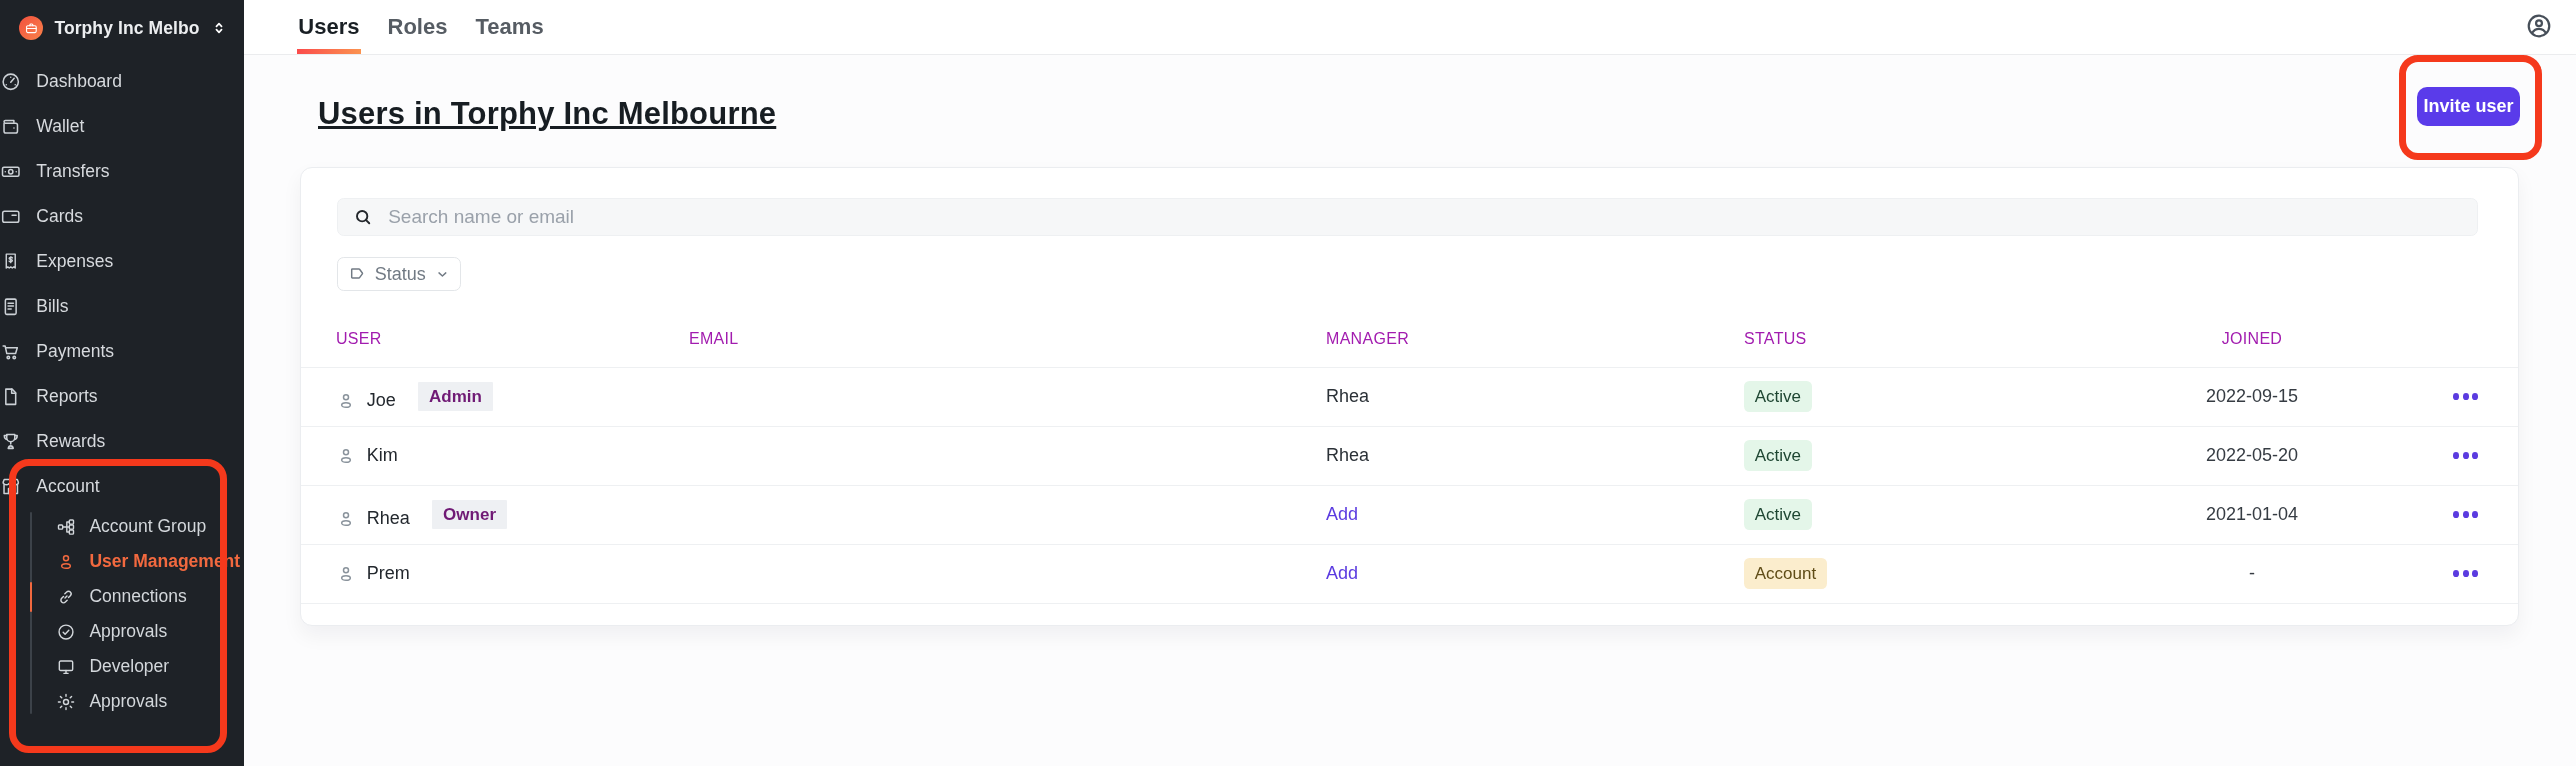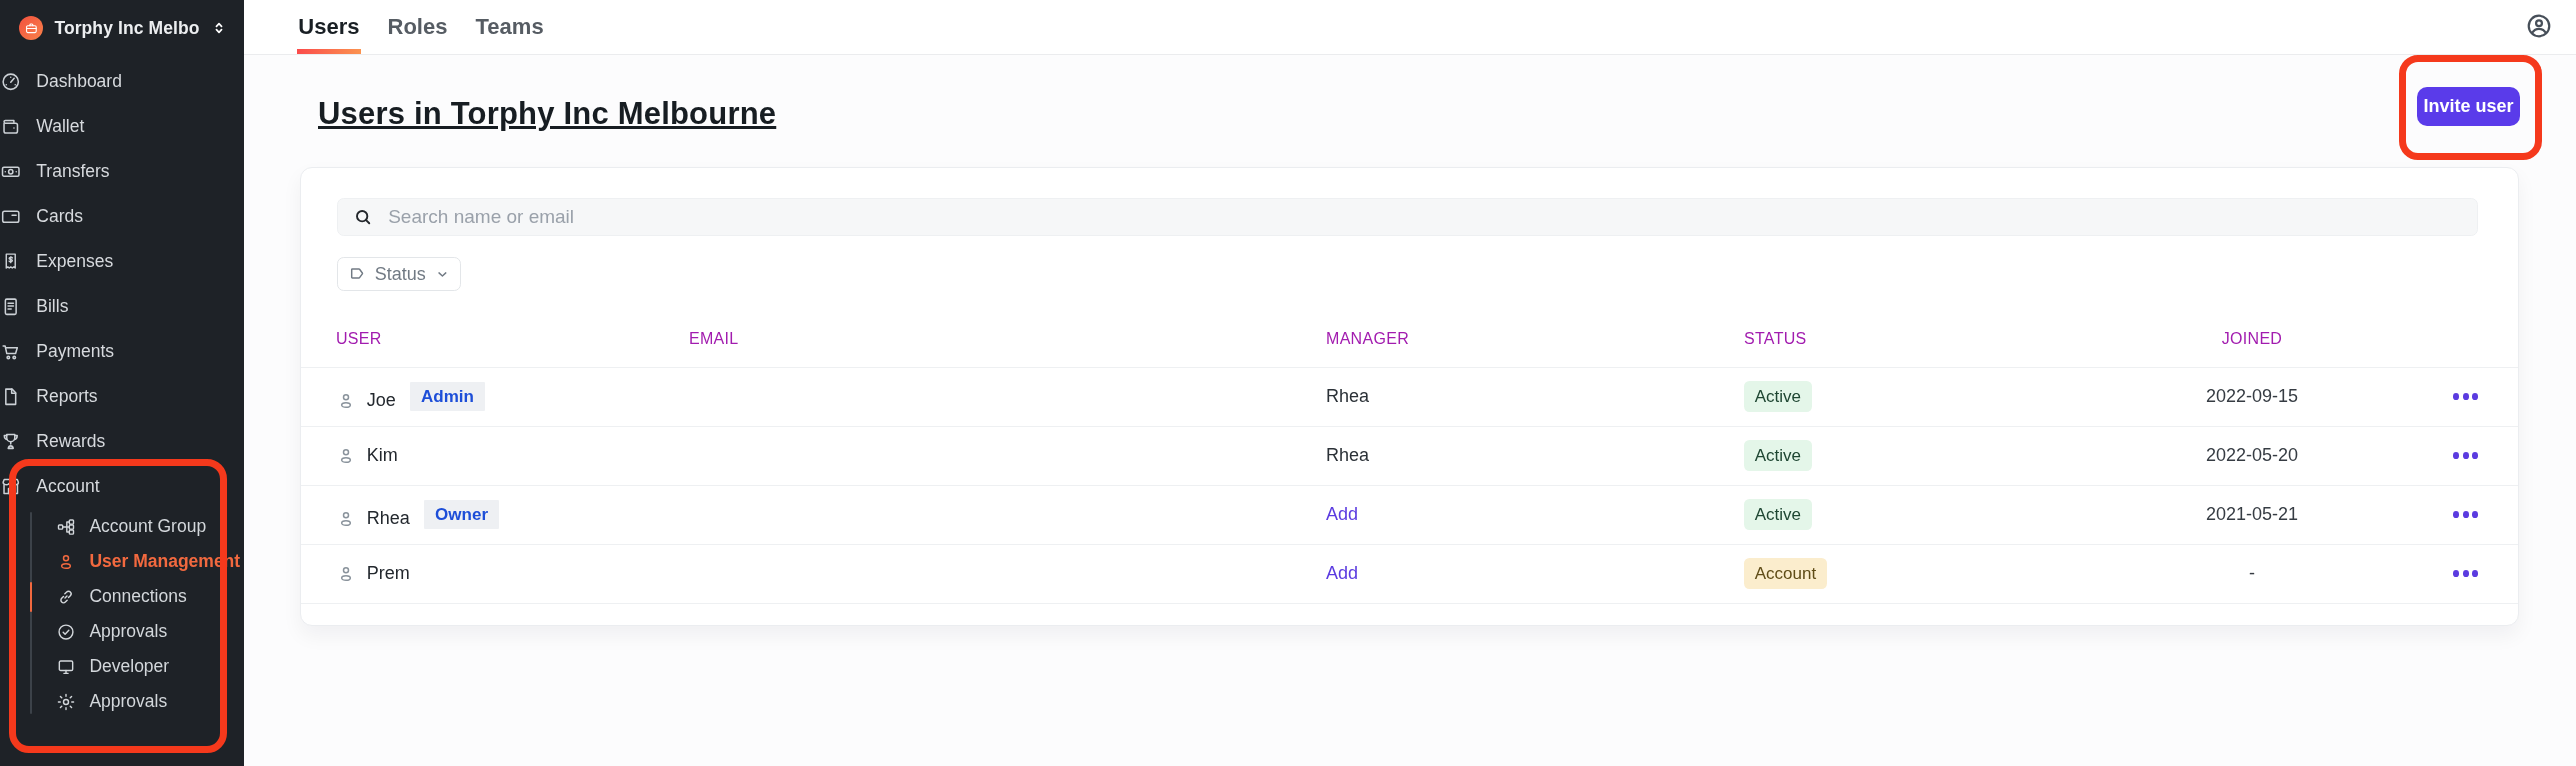--- a/index.html
+++ b/index.html
@@ -60,21 +60,21 @@
   .tag-icon svg{width:17.5px;height:17.5px;display:block;}
   .chev svg{width:14.8px;height:14.8px;display:block;}
   .table{margin-top:19.5px;}
   .thead,.trow{display:grid;grid-template-columns:353px 637px 418px 371px 274px 1fr;padding-left:35px;align-items:center;}
   .thead{height:56px;font-size:16px;font-weight:400;color:#a21caf;letter-spacing:0.3px;}
   .th-joined{text-align:center;}
   .trow{height:58px;border-top:0.7px solid #eef0f2;font-size:18px;color:#23282e;}
   .cell-user{display:flex;align-items:flex-end;gap:10.7px;}
   .person-icon{display:flex;color:#8a939c;}
   .person-icon svg{width:20px;height:20px;}
-  .role-badge{margin-left:4px;background:#eef0f3;border-radius:1px;padding:4.7px 10.7px;font-size:17px;font-weight:700;color:#1d4ed8;}
+  .role-badge{margin-left:12px;background:#eef0f3;border-radius:1px;padding:4.7px 10.7px;font-size:17px;font-weight:700;color:#701a75;}
   .manager-text{color:#2b3137;}
   .manager-add{color:var(--accent-purple,#5b3be0);cursor:pointer;}
   .status-badge{display:inline-block;border-radius:5.4px;padding:5.4px 10.7px;font-size:17px;font-weight:400;}
   .status-active{background:var(--status-active-bg,#e4f6e9);color:#1e4632;}
   .status-invited{background:var(--status-invited-bg,#fbedcd);color:#5f4c17;}
   .cell-joined{text-align:center;color:#363c43;}
   .cell-actions{display:flex;justify-content:flex-end;padding-right:40px;}
   .dots{display:flex;gap:3.4px;cursor:pointer;align-items:center;}
   .dots span{width:6px;height:6.7px;border-radius:50%;background:var(--accent-purple,#5b3be0);}
   .table-footer{border-top:0.7px solid #eef0f2;height:27px;}
@@ -368,21 +368,21 @@
                   <circle cx="12" cy="7.6" r="3"></circle>
                   <ellipse cx="12" cy="16.8" rx="5.2" ry="2.8"></ellipse>
                 </svg>
               </span>
               <span class="name">Rhea</span>
               <span class="role-badge">Owner</span>
             </div>
             <div class="cell-email"></div>
             <div class="cell-manager"><span class="manager-add">Add</span></div>
             <div class="cell-status"><span class="status-badge status-active">Active</span></div>
-            <div class="cell-joined">2021-05-21</div>
+            <div class="cell-joined">2021-01-04</div>
             <div class="cell-actions">
               <span class="dots">
                 <span></span>
                 <span></span>
                 <span></span>
               </span>
             </div>
           </div>
           <div class="trow">
             <div class="cell-user">

